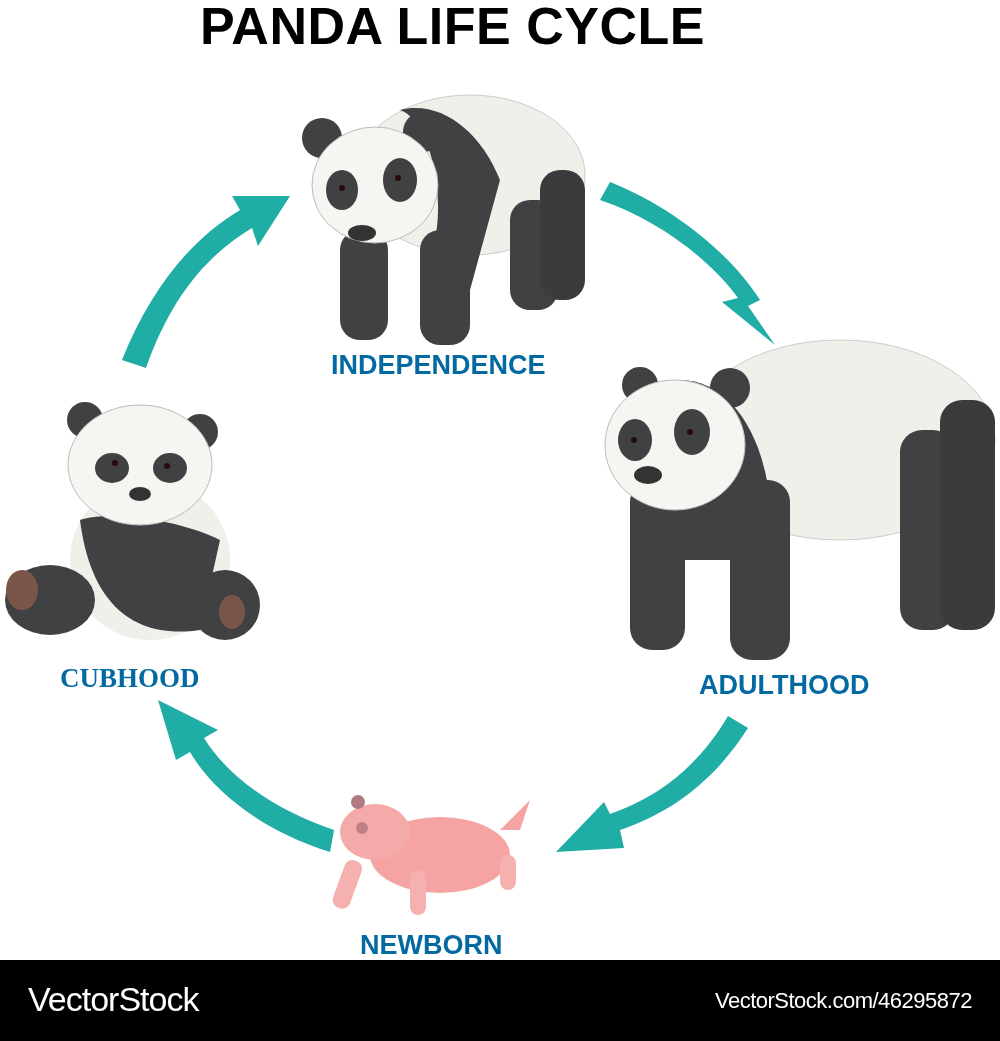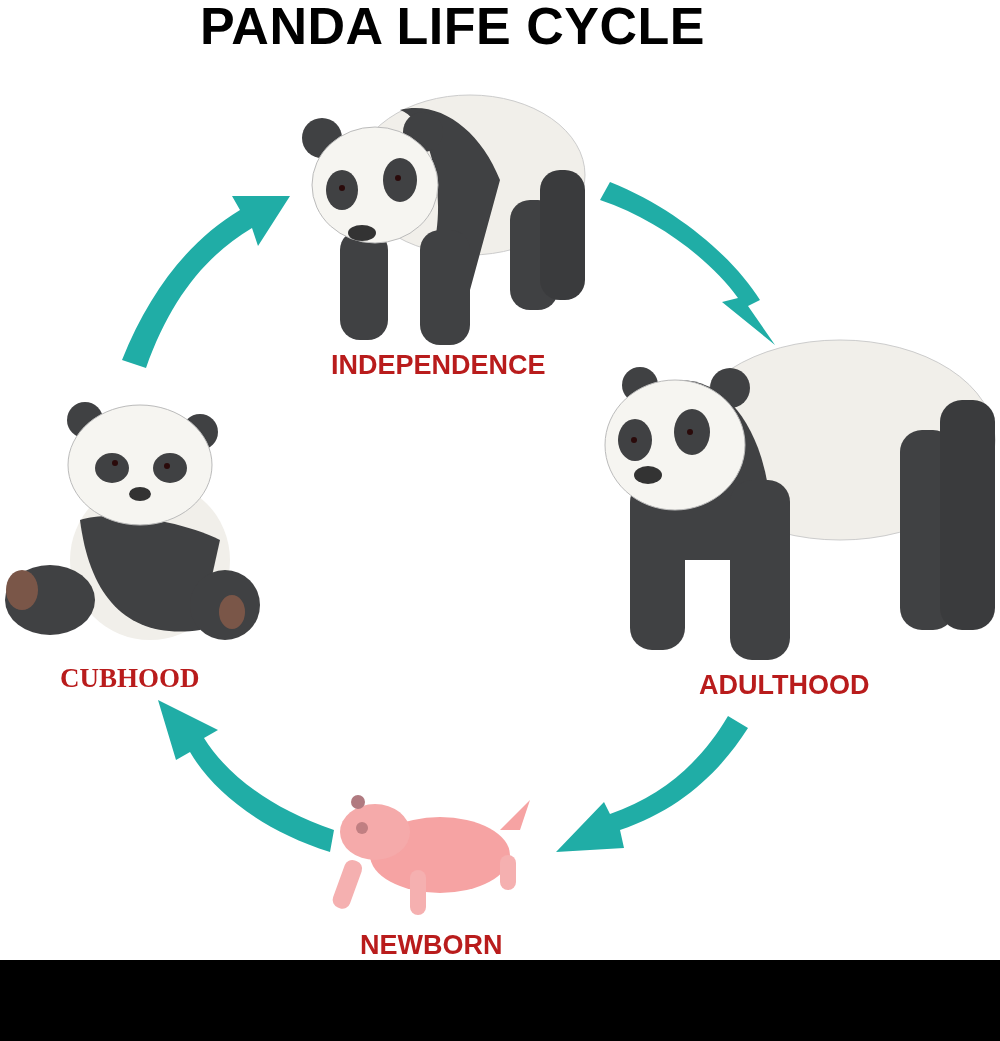--- a/index.html
+++ b/index.html
@@ -1,18 +1,18 @@
 <!DOCTYPE html>
 <html><head>
 <meta charset="utf-8">
 <style>
   html,body{margin:0;padding:0;}
   body{width:1000px;height:1041px;position:relative;background:#ffffff;overflow:hidden;font-family:"Liberation Sans",sans-serif;}
   .title{position:absolute;left:0;width:905px;top:-4px;text-align:center;font-weight:bold;font-size:52px;color:#000;letter-spacing:0.5px;}
-  .label{position:absolute;font-weight:bold;font-size:27px;color:#b91c1c;white-space:nowrap;}
+  .label{position:absolute;font-weight:bold;font-size:27px;color:#0369a1;white-space:nowrap;}
   svg.art{position:absolute;left:0;top:0;}
   .footer{position:absolute;left:0;top:960px;width:1000px;height:81px;background:#000;}
   .brand{position:absolute;left:28px;top:20px;color:#fff;font-size:34px;letter-spacing:-1px;}
   .code{position:absolute;right:28px;top:28px;color:#fff;font-size:22px;letter-spacing:-0.5px;}
 </style>
 </head>
 <body>
 
 <div class="title">PANDA LIFE CYCLE</div>
 
@@ -95,13 +95,15 @@
     <circle cx="358" cy="802" r="7" fill="#b07a80"></circle>
   </g>
 </svg>
 
 <div class="label" style="left:331px;top:350px;">INDEPENDENCE</div>
 <div class="label" style="left:699px;top:670px;">ADULTHOOD</div>
 <div class="label" style="left:360px;top:930px;">NEWBORN</div>
 <div class="label" style="left:60px;top:663px;font-family:Liberation Serif, serif;">CUBHOOD</div>
 
 <div class="footer">
+  <div class="brand">VectorStock</div>
+  <div class="code">VectorStock.com/46295872</div>
 </div>
 
 </body></html>

